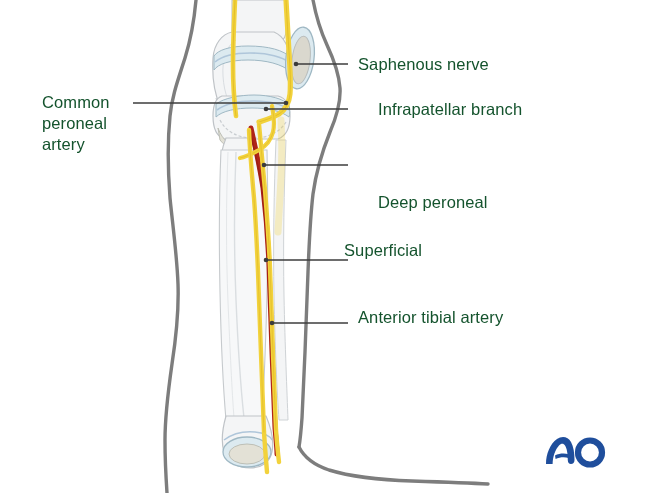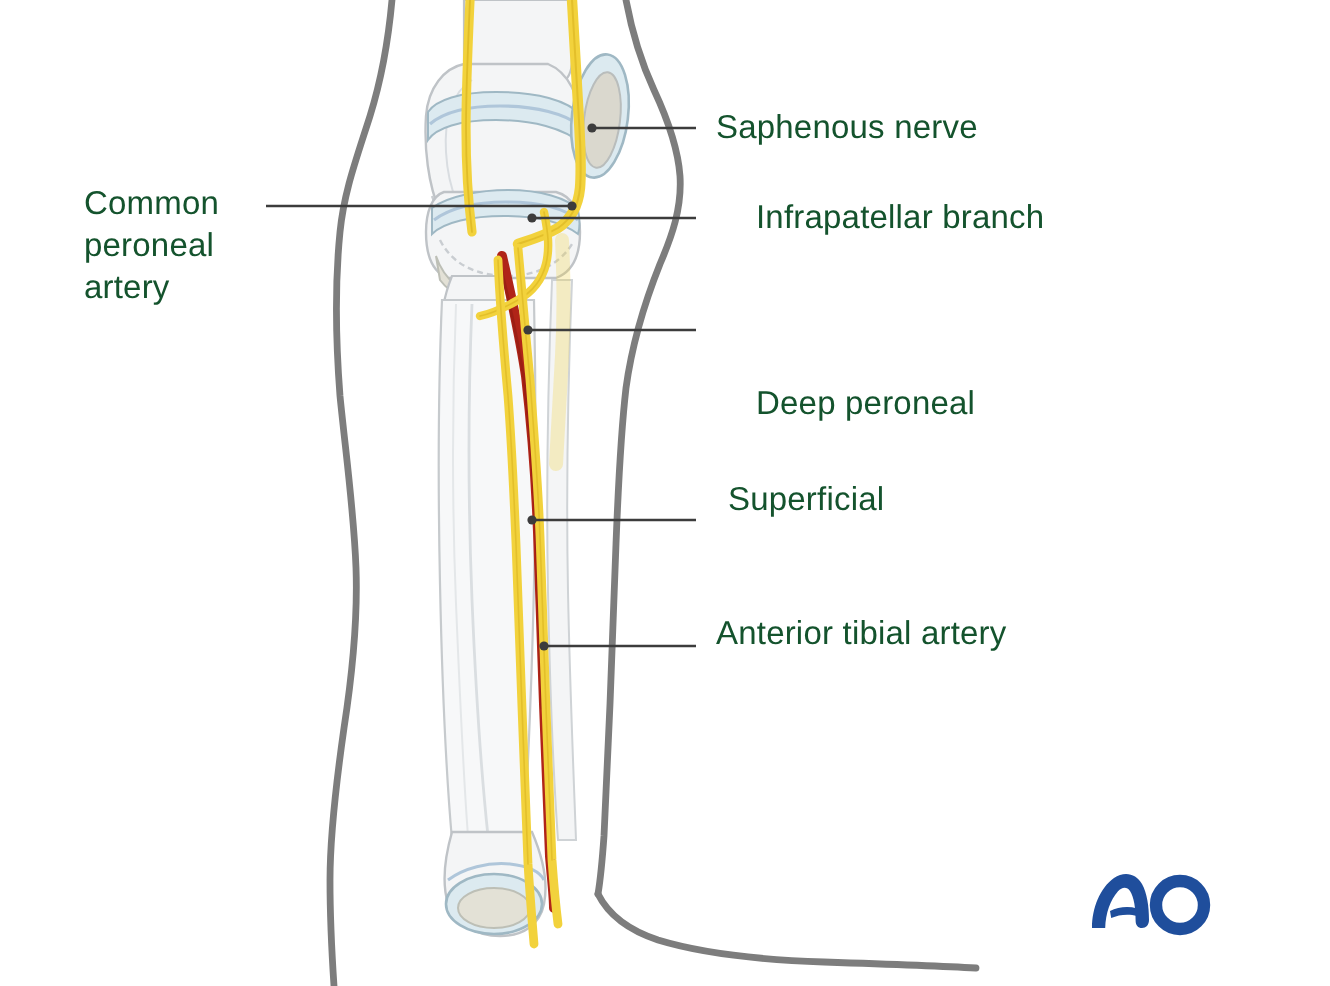--- a/index.html
+++ b/index.html
@@ -172,21 +172,21 @@
 
     <line x1="272" y1="323" x2="348" y2="323"></line>
     <circle cx="272" cy="323" r="2.3" stroke="none"></circle>
   </g>
 </svg>
 
 <div class="label left" style="left:42px;  top:92px;"><span>Common</span><br><span>peroneal</span><br><span>artery</span></div>
 <div class="label right" style="left:358px; top:54px;"><span>Saphenous nerve</span></div>
 <div class="label right" style="left:378px; top:99px;"><span>Infrapatellar branch</span></div>
 <div class="label right" style="left:378px; top:145px;margin-top:47px;"><span>Deep peroneal</span><br></div>
-<div class="label right" style="left:364px; top:240px;text-align:right;"><span>Superficial</span><br></div>
+<div class="label right" style="left:344px; top:240px;text-align:right;"><span>Superficial</span><br></div>
 <div class="label right" style="left:358px; top:307px;"><span>Anterior tibial artery</span></div>
 
 <svg id="logo" viewBox="0 0 66 38" xmlns="http://www.w3.org/2000/svg">
 
   <path d="M3,32 C3,22 7,12 14,7 C19,3.5 25,4.5 28,10 C30.5,14.5 31.5,21 31.5,28
            C31.5,30.5 30,32 28,32 C26,32 24.8,30.5 24.8,28.2
            C24.8,22 24,16.5 22,13.5 C20.5,11.2 18,11.4 16,13.6
            C12.2,17.8 9.8,24.5 9.6,32 C9.6,32 3,32 3,32 Z" fill="#1F4E9C"></path>
 
   <path d="M12,23.5 C16,21.5 21,21 25.5,22.2 L25.5,26 C21.5,24.8 16.5,25.2 12.6,27 Z" fill="#1F4E9C"></path>

